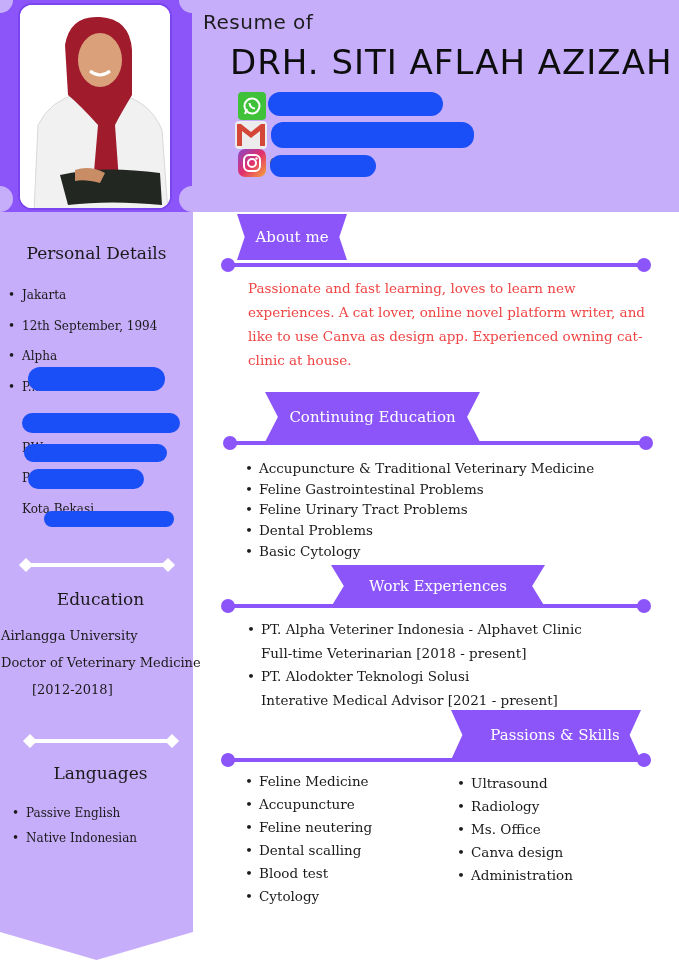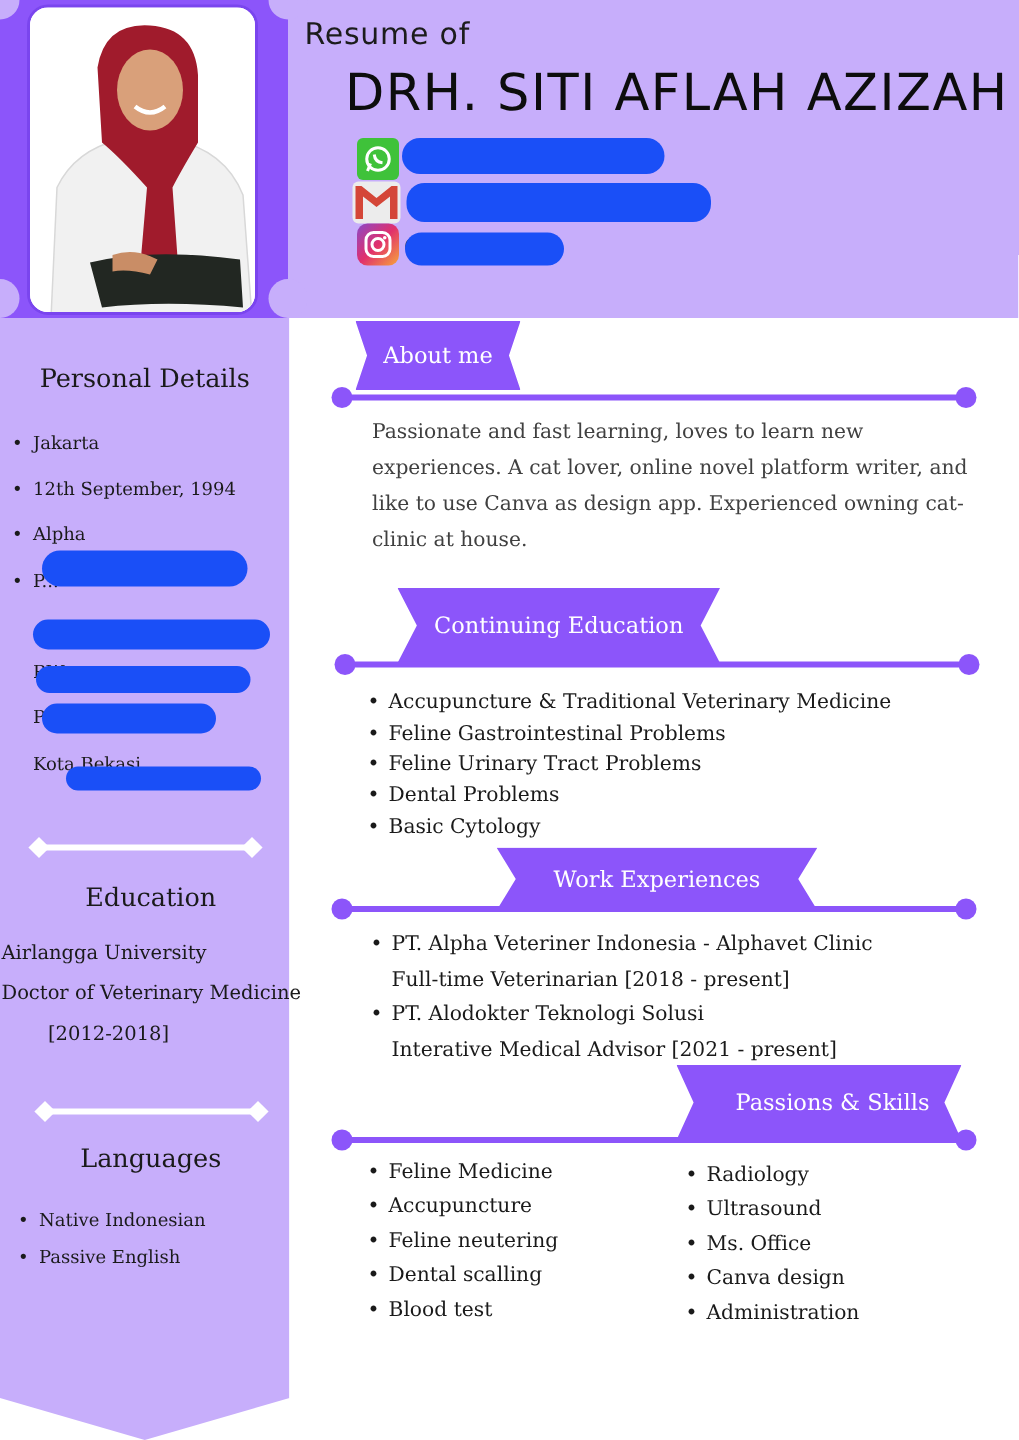--- a/index.html
+++ b/index.html
@@ -50,21 +50,21 @@
     
     .ribbon {
       position: absolute; height: 46px; background: #8c55fa; color: #ffffff;
       font-size: 15px; display: flex; align-items: center; justify-content: center;
     }
     .ribbon.left { clip-path: polygon(0 0, 100% 0, 93% 50%, 100% 100%, 0 100%, 7% 50%); }
     .ribbon.left2 { clip-path: polygon(0 0, 100% 0, 94% 50%, 100% 100%, 0 100%, 6% 50%); }
     .section-line { position: absolute; height: 4px; background: #8c55fa; border-radius: 2px; }
     .line-dot { position: absolute; width: 14px; height: 14px; background: #8c55fa; border-radius: 50%; }
 
-    .about-text { position: absolute; left: 248px; top: 276px; width: 400px; font-size: 13.5px; line-height: 24px; color: #404040; }
+    .about-text { position: absolute; left: 248px; top: 276px; width: 400px; font-size: 13.5px; line-height: 24px; color: #ef4444; }
 
     .main-list { position: absolute; list-style: none; font-size: 13.5px; color: #1a1a1a; }
     .main-list li { position: relative; padding-left: 14px; }
     .main-list li::before { content: "•"; position: absolute; left: 0; top: 0; }
     .main-list li.cont::before { content: ""; }
   </style>
 </head>
 <body>
 
 <div class="header-band"></div>
@@ -155,22 +155,22 @@
 <div class="edu-line" style="top:628px;">Airlangga University</div>
 <div class="edu-line" style="top:655px;">Doctor of Veterinary Medicine</div>
 <div class="edu-line" style="top:682px;margin-left:31px;">[2012-2018]</div>
 
 <div class="divider-bar" style="left:30px; top:739px; width:142px;"></div>
 <div class="divider-diamond" style="left:25px; top:736px;"></div>
 <div class="divider-diamond" style="left:167px; top:736px;"></div>
 
 <div class="side-heading" style="left:4px; top:763px;">Languages</div>
 <ul class="side-list" style="top:802px; left:12px;">
+  <li class="bullet" style="height:25px;">Passive English</li>
   <li class="bullet" style="height:25px;">Native Indonesian</li>
-  <li class="bullet" style="height:25px;">Passive English</li>
 </ul>
 
 <div class="ribbon left" style="left:237px; top:214px; width:110px;">
   <span>About me</span>
 </div>
 <div class="section-line" style="left:228px; top:263px; width:416px;"></div>
 <div class="line-dot" style="left:221px; top:258px;"></div>
 <div class="line-dot" style="left:637px; top:258px;"></div>
 <p class="about-text">Passionate and fast learning, loves to learn new experiences.  A cat lover, online novel platform writer, and like to use Canva as design app. Experienced owning cat-clinic at house.</p>
 
@@ -206,20 +206,21 @@
 </div>
 <div class="section-line" style="left:227px; top:758px; width:416px;"></div>
 <div class="line-dot" style="left:221px; top:753px;"></div>
 <div class="line-dot" style="left:637px; top:753px;"></div>
 <ul class="main-list" style="left:245px; top:770px; line-height:23px;">
   <li>Feline Medicine</li>
   <li>Accupuncture</li>
   <li>Feline neutering</li>
   <li>Dental scalling</li>
   <li>Blood test</li>
+  <li>Cytology</li>
 </ul>
 <ul class="main-list" style="left:457px; top:772px; line-height:23px;">
+  <li>Ultrasound</li>
   <li>Radiology</li>
-  <li>Ultrasound</li>
   <li>Ms. Office</li>
   <li>Canva design</li>
   <li>Administration</li>
 </ul>
 
 </body></html>

